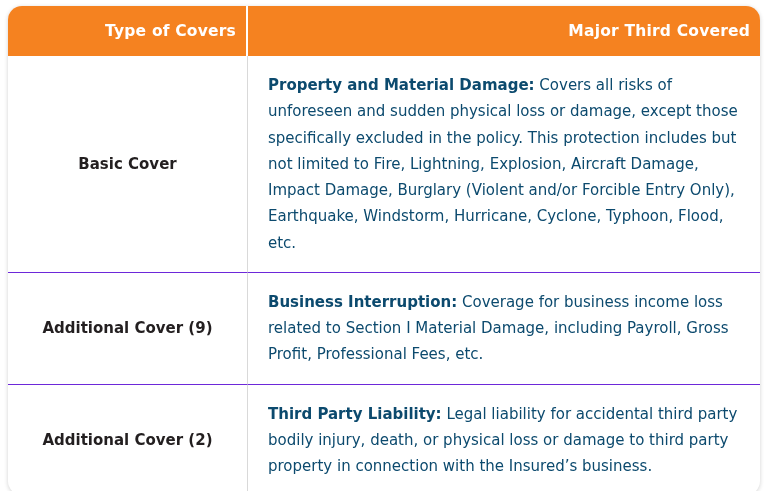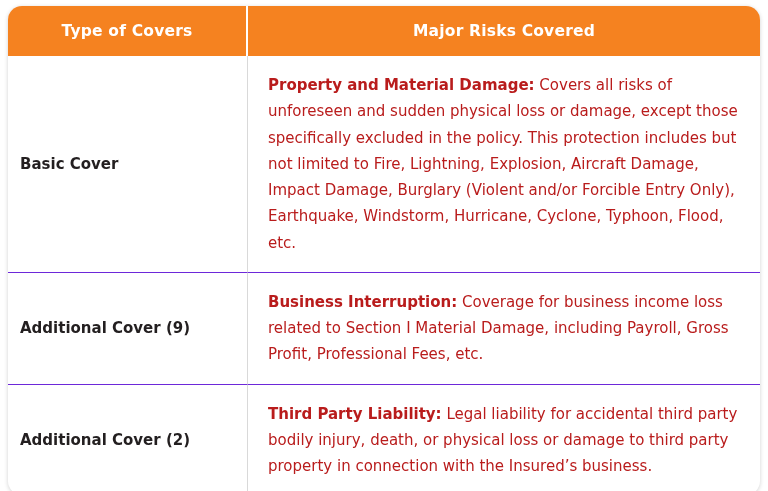--- a/index.html
+++ b/index.html
@@ -30,68 +30,68 @@
     background: #ffffff;
   }
   table.covers col.c1 { width: 240px; }
   table.covers col.c2 { width: 512px; }
 
   thead th {
     background: #F58220;
     color: #ffffff;
     font-size: 15.5px;
     font-weight: bold;
-    text-align: center;
+    text-align: right;
     padding: 16px 10px;
     letter-spacing: 0.2px;
     vertical-align: middle;
   }
   thead th.head-left {
     border-right: 2px solid #ffffff;
   }
   tbody td {
     border-top: 1px solid #6d28d9;
     vertical-align: middle;
     color: #231f20;
   }
   tbody td.type-cell {
     font-size: 15px;
     font-weight: bold;
-    text-align: left;
+    text-align: center;
     padding: 4px 12px;
     border-right: 1px solid #d9d9d9;
     line-height: 1.35;
   }
   tbody td.risk-cell {
     font-size: 15px;
     line-height: 1.75;
     padding: 16px 22px 16px 20px;
     text-align: left;
-    color: #b91c1c;
+    color: #0c4a6e;
   }
   tbody td.risk-cell b {
     font-weight: bold;
   }
   tbody tr:first-child td {
     border-top: none;
   }
 </style>
 </head>
 <body>
 
 <div class="table-wrap">
   <table class="covers">
     <colgroup>
       <col class="c1">
       <col class="c2">
     </colgroup>
     <thead>
       <tr>
         <th class="head-left">Type of Covers</th>
-        <th>Major Risks Covered</th>
+        <th>Major Third Covered</th>
       </tr>
     </thead>
     <tbody>
       <tr>
         <td class="type-cell">Basic Cover</td>
         <td class="risk-cell"><b>Property and Material Damage:</b><span> Covers all risks of unforeseen and sudden physical loss or damage, except those specifically excluded in the policy. This protection includes but not limited to Fire, Lightning, Explosion, Aircraft Damage, Impact Damage, Burglary (Violent and/or Forcible Entry Only), Earthquake, Windstorm, Hurricane, Cyclone, Typhoon, Flood, etc.</span></td>
       </tr>
       <tr>
         <td class="type-cell">Additional Cover (9)</td>
         <td class="risk-cell"><b>Business Interruption:</b><span> Coverage for business income loss related to Section I Material Damage, including Payroll, Gross Profit, Professional Fees, etc.</span></td>

